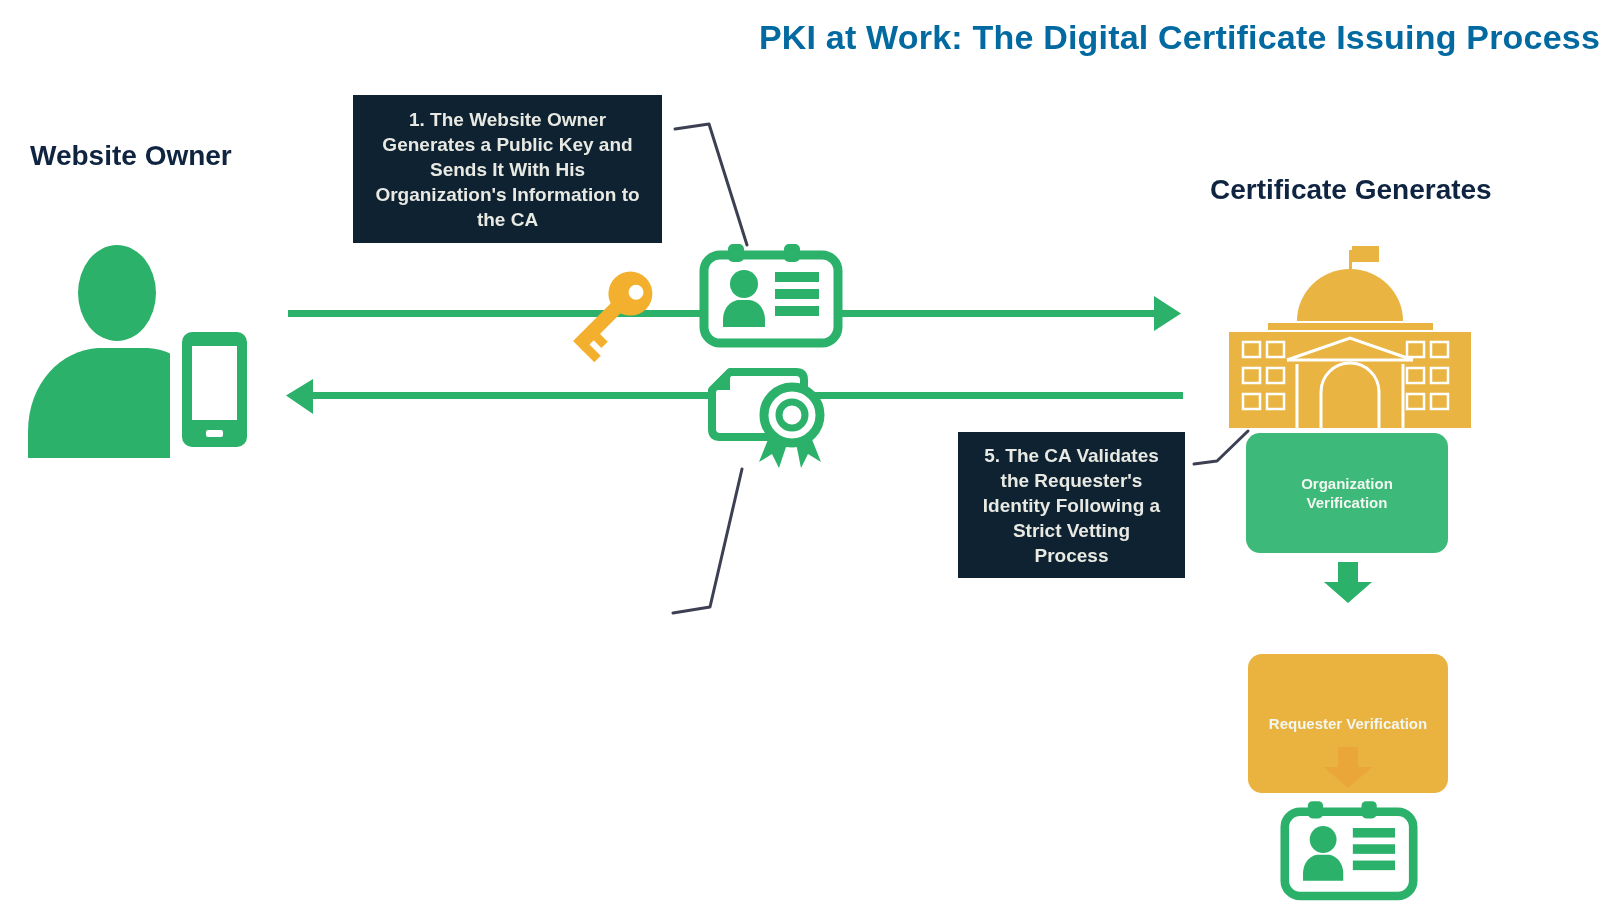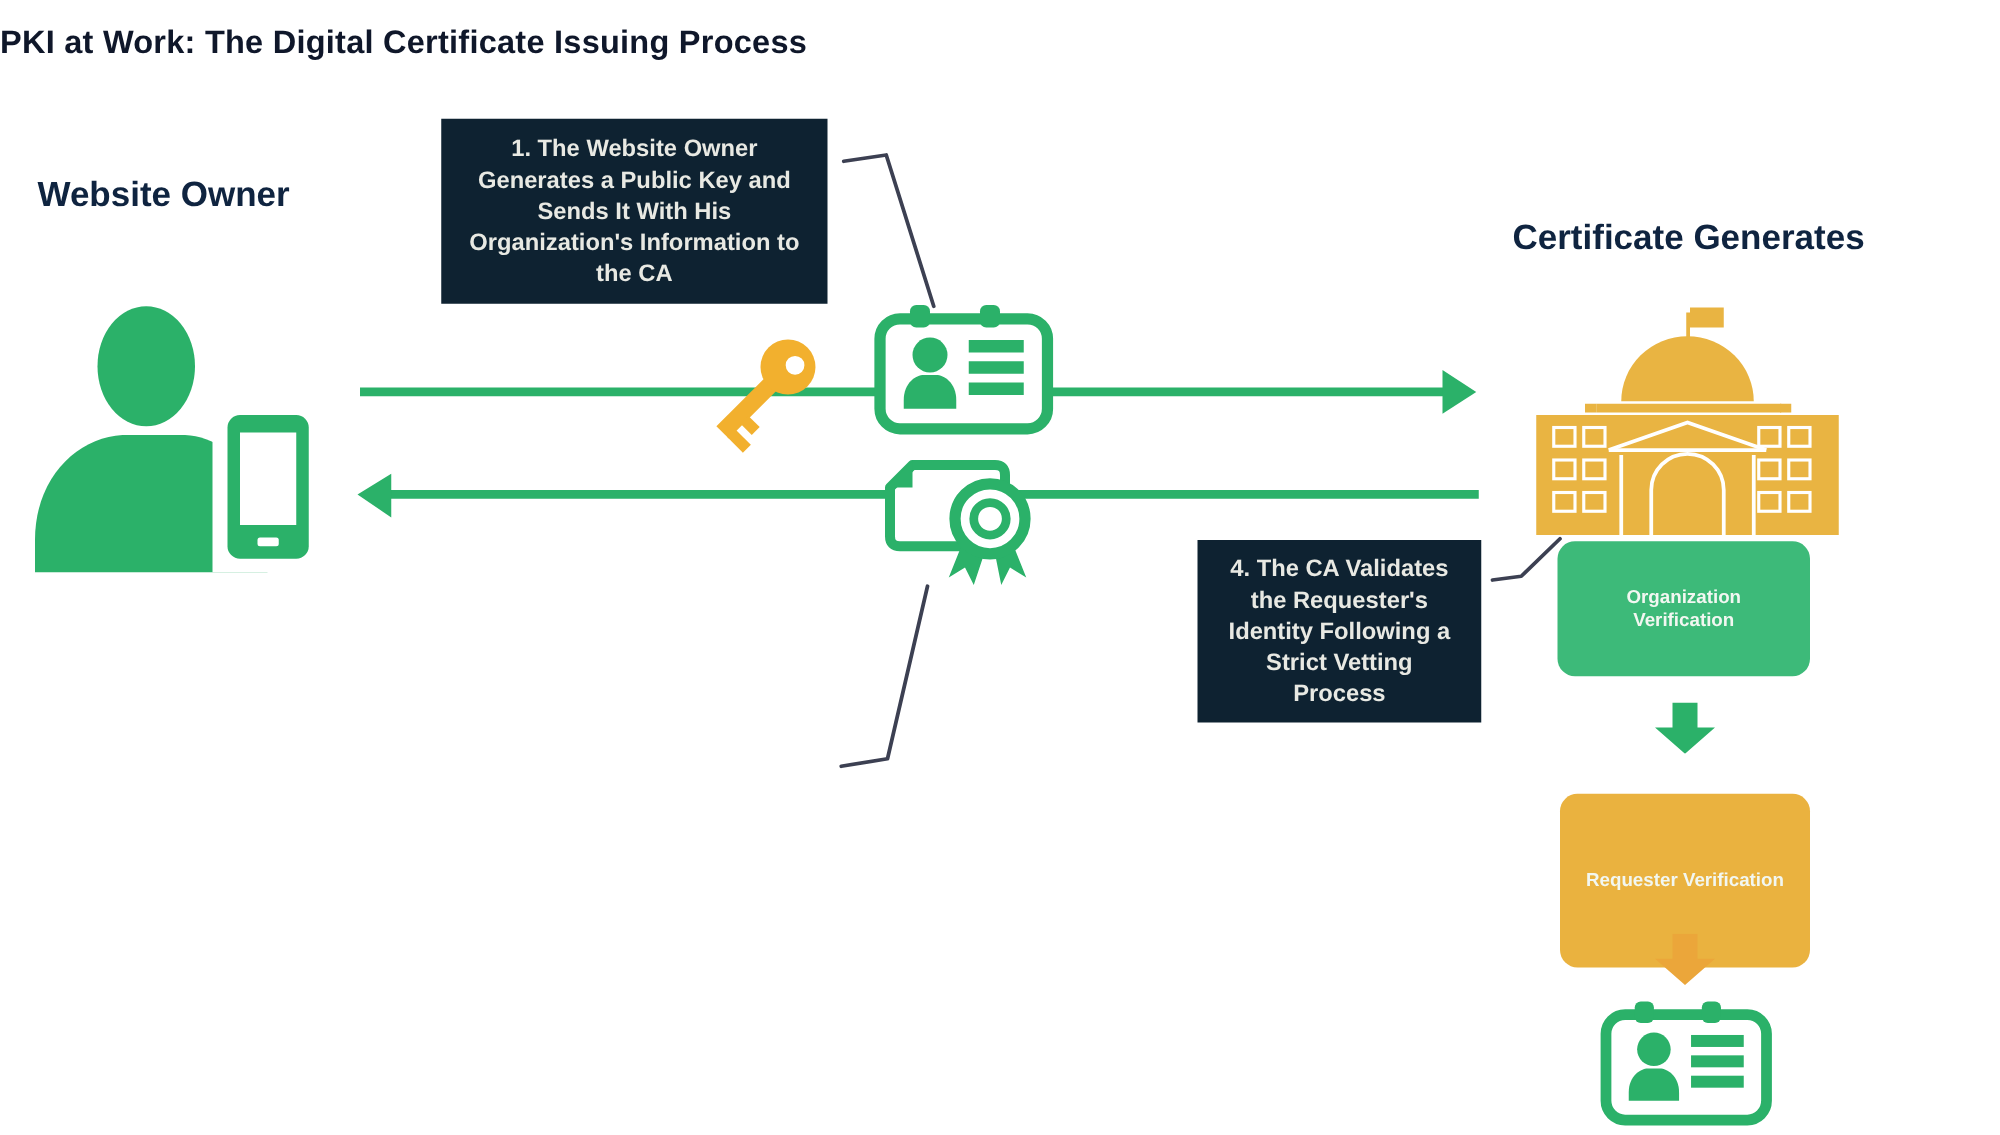--- a/index.html
+++ b/index.html
@@ -2,22 +2,22 @@
 <html><head>
 <meta charset="utf-8">
 <style>
   html,body{margin:0;padding:0;background:#ffffff;}
   .stage{
     position:relative; width:1600px; height:908px; background:#ffffff;
     font-family:"Liberation Sans", sans-serif; overflow:hidden;
   }
   .abs{position:absolute;}
   .title{
-    position:absolute; left:0; top:18px; width:1600px; text-align:left;
-    font-size:26px; font-weight:bold; color:#0f172a; letter-spacing:0.2px;
+    position:absolute; left:0; top:18px; width:1600px; text-align:right;
+    font-size:34px; font-weight:bold; color:#0369a1; letter-spacing:0.2px;
   }
   .actor-label{
     position:absolute; font-size:28px; font-weight:bold; color:#0f2440; white-space:nowrap;
   }
   .step-box{
     position:absolute; background:#0e2231; color:#e8e9e3;
     display:flex; align-items:center; justify-content:center; text-align:center;
     font-size:19px; line-height:25px; font-weight:bold; white-space:pre-line;
   }
   .flow-box{
@@ -51,21 +51,21 @@
     <polyline points="675,129 709,124 747,245" stroke="#3c4052" stroke-width="3" fill="none" stroke-linejoin="round" stroke-linecap="round"></polyline>
     <polyline points="1194,464 1217,461 1248,431" stroke="#3c4052" stroke-width="3" fill="none" stroke-linejoin="round" stroke-linecap="round"></polyline>
     <polyline points="673,613 710,607 742,469" stroke="#3c4052" stroke-width="3" fill="none" stroke-linejoin="round" stroke-linecap="round"></polyline>
   </svg>
 
   <div class="step-box" style="left:353px; top:95px; width:309px; height:148px;">1. The Website Owner
 Generates a Public Key and
 Sends It With His
 Organization's Information to
 the CA</div>
-  <div class="step-box" style="left:958px; top:432px; width:227px; height:146px;">4. The CA Validates
+  <div class="step-box" style="left:958px; top:432px; width:227px; height:146px;">5. The CA Validates
 the Requester's
 Identity Following a
 Strict Vetting
 Process</div>
 
   <svg class="abs" style="left:18px; top:240px;" width="232" height="218" viewBox="0 0 232 218">
     <g>
       <ellipse cx="99" cy="53" rx="39" ry="48" fill="#2bb169"></ellipse>
       <path d="M10 218 V192 C10 142 44 110 80 108 H130 C164 110 196 140 196 192 V218 Z" fill="#2bb169"></path>
     </g>
@@ -133,28 +133,28 @@
     </g>
     <g stroke="#ffffff" stroke-width="3" fill="none">
       <polyline points="64,122 127,100 190,122"></polyline>
       <line x1="64" y1="122" x2="190" y2="122"></line>
       <line x1="74" y1="126" x2="74" y2="190"></line>
       <line x1="180" y1="126" x2="180" y2="190"></line>
       <path d="M98 190 V154 A29 29 0 0 1 156 154 V190"></path>
     </g>
   </svg>
 
-  <div class="flow-box green" style="left:1246px; top:433px; width:202px; height:108px;">Organization
+  <div class="flow-box green" style="left:1246px; top:433px; width:202px; height:120px;">Organization
 Verification</div>
 
   <svg class="abs" style="left:1324px; top:562px;" width="48" height="41" viewBox="0 0 48 41">
     <polygon points="14,0 34,0 34,20 48,20 24,41 0,20 14,20" fill="#2bb169"></polygon>
   </svg>
 
-  <div class="flow-box yellow" style="left:1248px; top:635px; width:200px; height:139px;">Requester Verification</div>
+  <div class="flow-box yellow" style="left:1248px; top:654px; width:200px; height:139px;">Requester Verification</div>
 
   <svg class="abs" style="left:1324px; top:747px;" width="48" height="41" viewBox="0 0 48 41">
     <polygon points="14,0 34,0 34,20 48,20 24,41 0,20 14,20" fill="#eba63a"></polygon>
   </svg>
 
   <svg class="abs" style="left:1280px; top:798px;" width="138" height="105" viewBox="0 0 144 105">
     <rect x="5" y="12" width="134" height="88" rx="16" fill="#ffffff" stroke="#2bb169" stroke-width="9"></rect>
     <rect x="29" y="1" width="16" height="18" rx="5" fill="#2bb169"></rect>
     <rect x="85" y="1" width="16" height="18" rx="5" fill="#2bb169"></rect>
     <circle cx="45" cy="41" r="14" fill="#2bb169"></circle>

